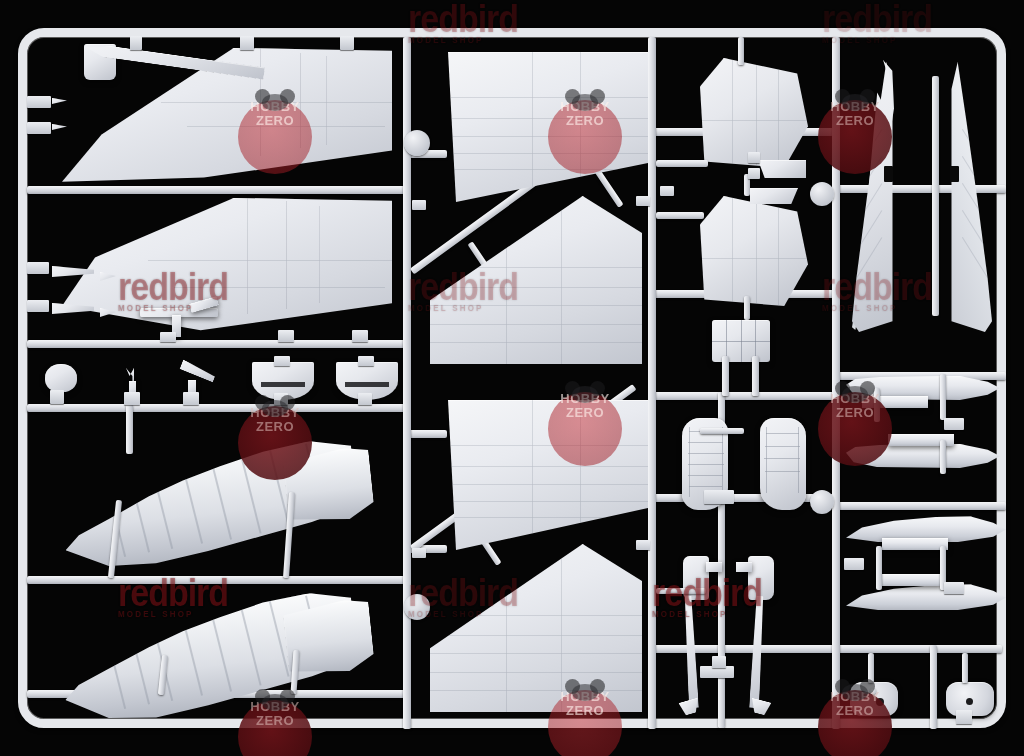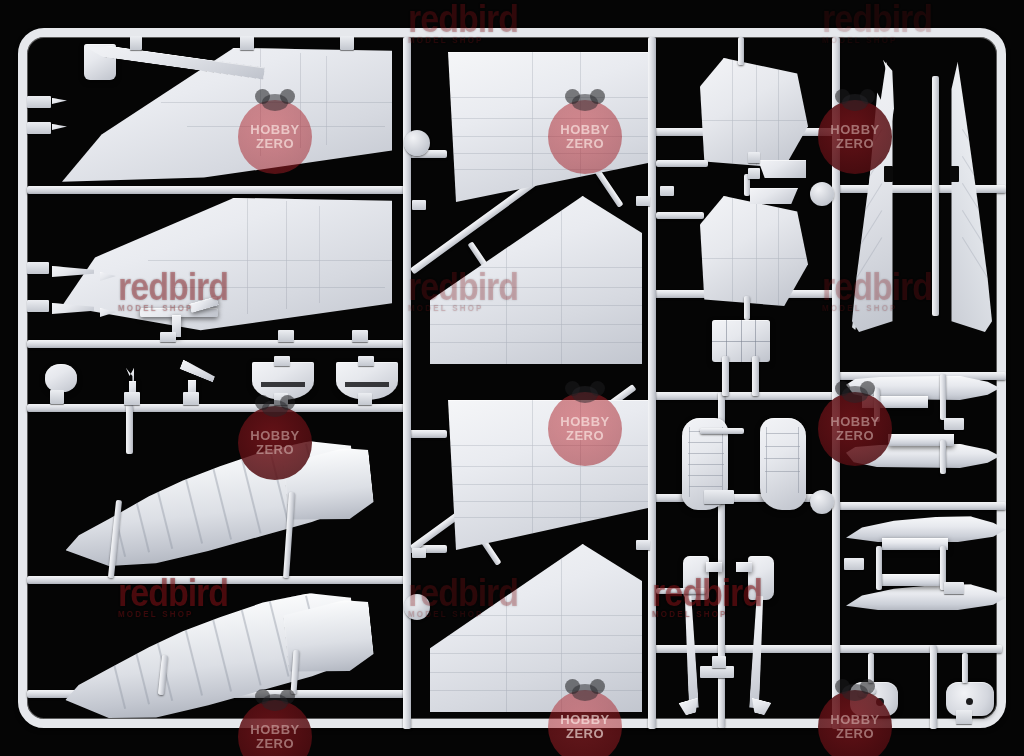--- a/index.html
+++ b/index.html
@@ -94,21 +94,21 @@
     font-size:34px;
     transform:scaleY(1.15);
   }
   .wm-redbird .sub{
     display:block;font-size:8px;letter-spacing:2.2px;font-weight:bold;
     color:rgba(150,18,24,.42);transform:scaleY(.9);
   }
   .wm-hz{
     width:74px;height:74px;border-radius:50%;
     background:radial-gradient(circle at 45% 40%, rgba(196,44,52,.50), rgba(150,22,30,.50));
-    display:flex;flex-direction:column;align-items:center;justify-content:center;
+    display:flex;flex-direction:column;align-items:center;
     color:rgba(255,240,235,.62);
     font-weight:bold;font-size:13px;line-height:1.05;letter-spacing:.5px;
   }
   .wm-hz .panda{
     position:absolute;top:-11px;left:50%;transform:translateX(-50%);
     width:40px;height:22px;
   }
   .wm-hz .panda i{
     position:absolute;top:0;width:15px;height:15px;border-radius:50%;
     background:rgba(28,28,30,.55);

